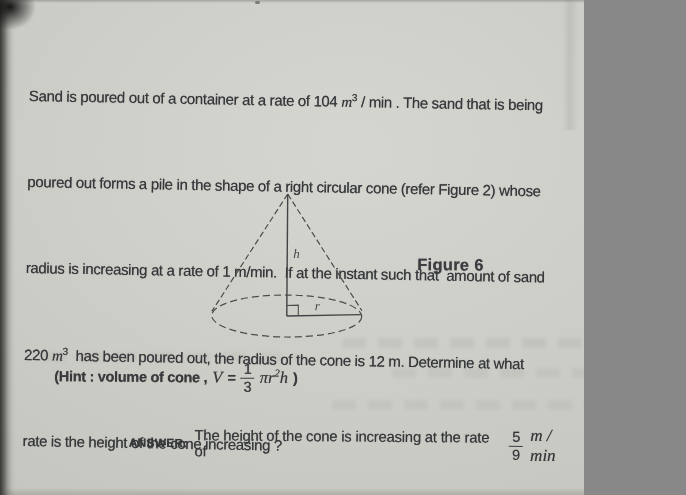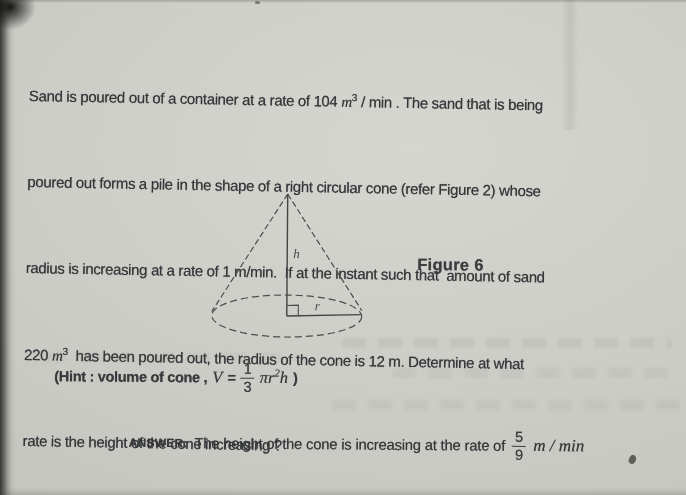--- a/index.html
+++ b/index.html
@@ -1,17 +1,17 @@
 <!DOCTYPE html>
 <html><head>
 <meta charset="utf-8">
 <style>
   html,body{margin:0;padding:0;background:#888;}
   .photo{
-    position:relative;width:686px;height:495px;overflow:hidden;
+    position:relative;width:584px;height:495px;overflow:hidden;
     background:
       radial-gradient(140% 120% at 60% 30%, #d5d6d0 0%, #cbccc6 45%, #c3c4bd 78%, #bcbdb6 100%);
     font-family:"Liberation Sans", sans-serif;
   }
   
   .edge-left{position:absolute;left:0;top:0;width:16px;height:100%;
     background:linear-gradient(90deg, rgba(24,24,22,.82) 0px, rgba(24,24,22,.55) 4px, rgba(70,70,66,.30) 8px, rgba(120,120,114,.10) 12px, rgba(0,0,0,0) 16px);}
   .corner-tl{position:absolute;left:-16px;top:-16px;width:52px;height:46px;
     background:radial-gradient(closest-side, rgba(8,8,8,.92), rgba(8,8,8,0));}
   .edge-top{position:absolute;left:0;top:0;width:100%;height:3px;

